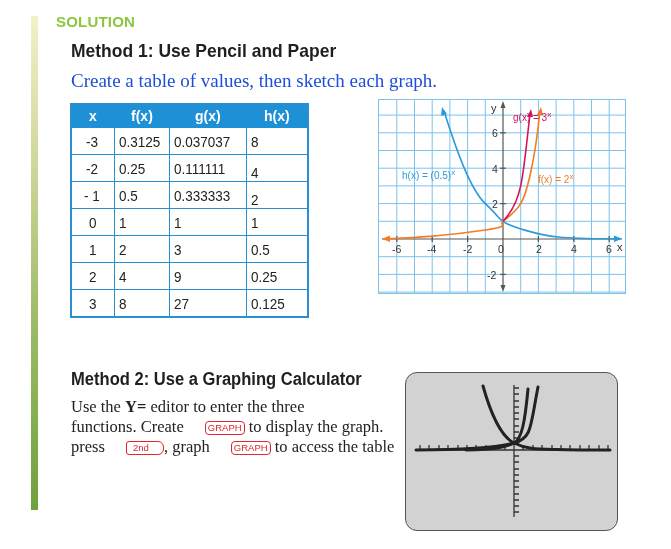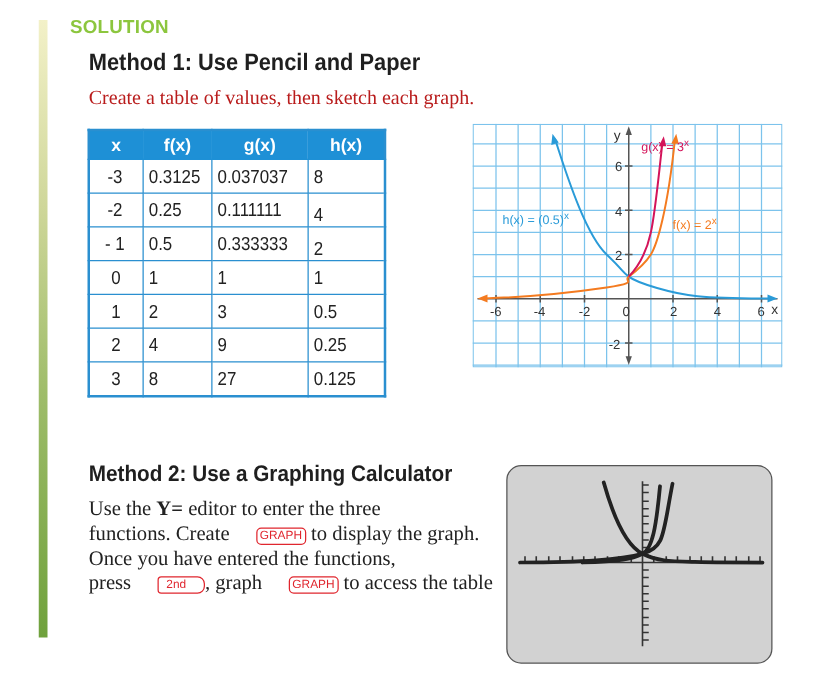--- a/index.html
+++ b/index.html
@@ -1,21 +1,21 @@
 <!DOCTYPE html>
 <html><head>
 <meta charset="utf-8">
 <style>
   html, body { margin:0; padding:0; background:#ffffff; }
   body { width:671px; height:549px; position:relative; overflow:hidden; font-family:"Liberation Sans", sans-serif; }
   .sidebar-bar { position:absolute; left:31px; top:16px; width:7px; height:494px;
     background:linear-gradient(to bottom, #f3f1c8 0%, #cfd79a 30%, #9fbd6a 60%, #6fa13c 100%); }
   .solution-label { position:absolute; left:56px; top:13px; font-size:15px; font-weight:bold; color:#8cc63e; letter-spacing:0.2px; }
   .m1-heading { position:absolute; left:71px; top:40px; font-size:19px; font-weight:bold; color:#1f1f1f; transform:scaleX(0.92); transform-origin:left; white-space:nowrap; }
-  .m1-sub { position:absolute; left:71px; top:70px; font-family:"Liberation Serif", serif; font-size:16px; color:#b91c1c; white-space:nowrap; }
+  .m1-sub { position:absolute; left:71px; top:70px; font-family:"Liberation Serif", serif; font-size:19px; color:#1d4ed8; white-space:nowrap; }
 
   table.values { position:absolute; left:70px; top:103px; border-collapse:collapse; font-size:15px; color:#222; }
   table.values th { background:#1e90d6; color:#fff; font-weight:bold; height:22px; font-size:14px; padding:0; border:1px solid #1e90d6; }
   table.values td { height:26px; border:1.5px solid #2a8fd0; padding:0 4px; vertical-align:middle; transform-origin:left; }
   table.values td.xcol { text-align:center; }
   table.values { border:2px solid #2a8fd0; }
   .c0{width:42px}.c1{width:52px}.c2{width:76px}.c3{width:60px}
   table.values td span { display:inline-block; transform:scaleX(0.9); transform-origin:left; }
 
   .graph { position:absolute; left:378px; top:99px; width:248px; height:195px; }
@@ -177,21 +177,20 @@
       <text x="24" y="80" fill="#2a9bd8"><tspan>h(x) = (0.5)</tspan><tspan dy="-4" font-size="8">x</tspan></text>
     </g>
   </svg>
 </div>
 
 <div class="m2-heading">Method 2: Use a Graphing Calculator</div>
 
 <div class="m2-para">
   <span class="line"><span>Use the </span><span class="bold">Y=</span><span> editor to enter the three</span></span>
   <span class="line"><span>functions. Create </span><span class="key">GRAPH</span><span> to display the graph.</span></span>
-  <span class="line">Once you have entered the functions,</span>
   <span class="line"><span>press </span><span class="key second">2nd</span><span>, graph </span><span class="key">GRAPH</span><span> to access the table</span></span>
 </div>
 
 <div class="calc">
   <svg width="211" height="157" viewBox="0 0 211 157" xmlns="http://www.w3.org/2000/svg">
     <g stroke="#333" stroke-width="1.3" fill="none">
 
       <line x1="10" y1="77" x2="204" y2="77"></line>
       <line x1="108" y1="12" x2="108" y2="144"></line>
 

